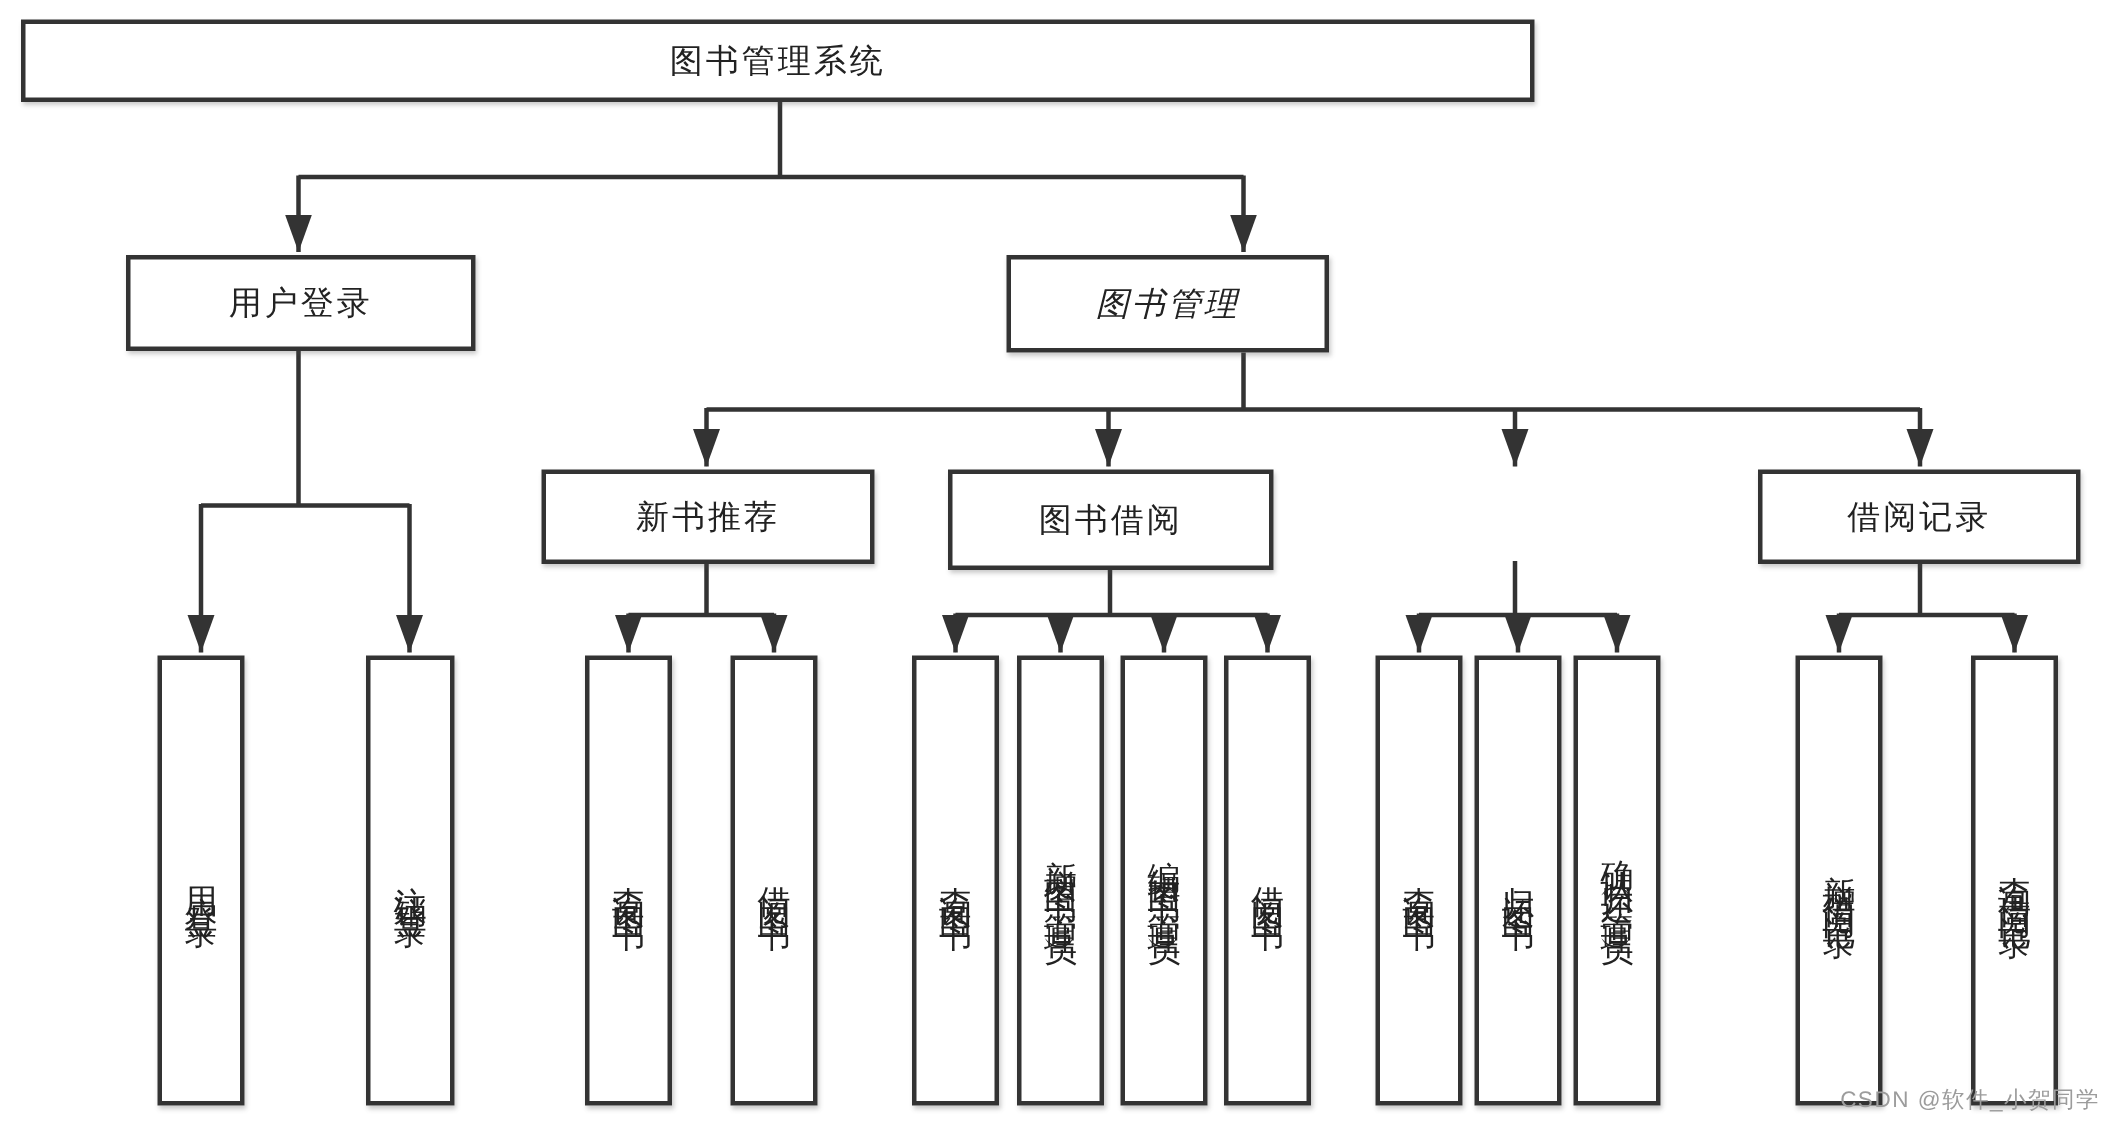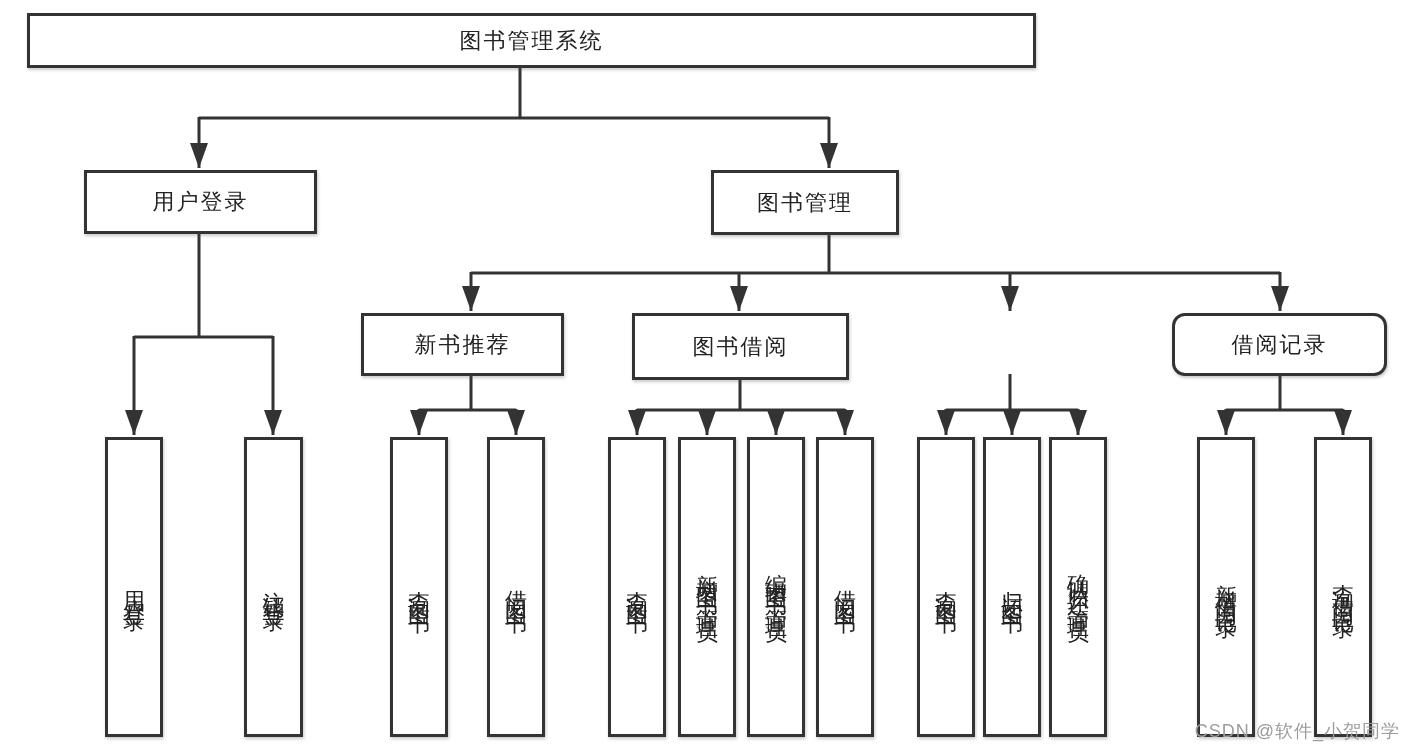--- a/index.html
+++ b/index.html
@@ -30,46 +30,46 @@
     white-space: nowrap;
   }
   .h { font-size: 22px; letter-spacing: 2px; }
   .v {
     writing-mode: vertical-rl;
     font-size: 22px;
     letter-spacing: 7px;
     line-height: 1;
   }
   
-  #n-root        { left: 14px;   top: 13px;  width: 1009px; height: 55px; margin-left: 13px; }
+  #n-root        { left: 14px;   top: 13px;  width: 1009px; height: 55px; }
   #n-user-login  { left: 84px;   top: 170px; width: 233px;  height: 64px; }
-  #n-book-mgmt   { left: 711px;  top: 170px; width: 188px;  height: 65px; }
-  #n-new-rec     { left: 361px;  top: 313px; width: 203px;  height: 63px; }
+  #n-book-mgmt   { left: 671px;  top: 170px; width: 215px;  height: 65px; font-style: italic; }
+  #n-new-rec     { left: 361px;  top: 313px; width: 222px;  height: 63px; }
   #n-book-borrow { left: 632px;  top: 313px; width: 217px;  height: 67px; }
   #n-cur-borrow  { left: 901px;  top: 313px; width: 217px;  height: 63px; }
-  #n-records     { left: 1172px; top: 313px; width: 215px;  height: 63px; border-radius: 13px; }
+  #n-records     { left: 1172px; top: 313px; width: 215px;  height: 63px; }
   .leaf          { top: 437px;   height: 300px; width: 58px; }
   #l-user-login  { left: 105px; }
   #l-logout      { left: 244px;  width: 59px; }
   #l-rec-query   { left: 390px; }
   #l-rec-borrow  { left: 487px; }
   #l-bb-query    { left: 608px; }
   #l-bb-add      { left: 678px; }
   #l-bb-edit     { left: 747px; }
   #l-bb-borrow   { left: 816px; }
   #l-cb-query    { left: 917px; }
   #l-cb-return   { left: 983px; }
   #l-cb-confirm  { left: 1049px; }
   #l-br-add      { left: 1197px; }
   #l-br-query    { left: 1314px; }
   .watermark {
     position: absolute;
     right: 5px;
     bottom: 4px;
-    font-size: 18px;
+    font-size: 15px;
     color: #9c9c9c;
     letter-spacing: 1px;
   }
 </style>
 </head>
 <body>
 
 <div class="canvas">
 
   <svg class="wires" width="1405" height="747" viewBox="0 0 1405 747">

